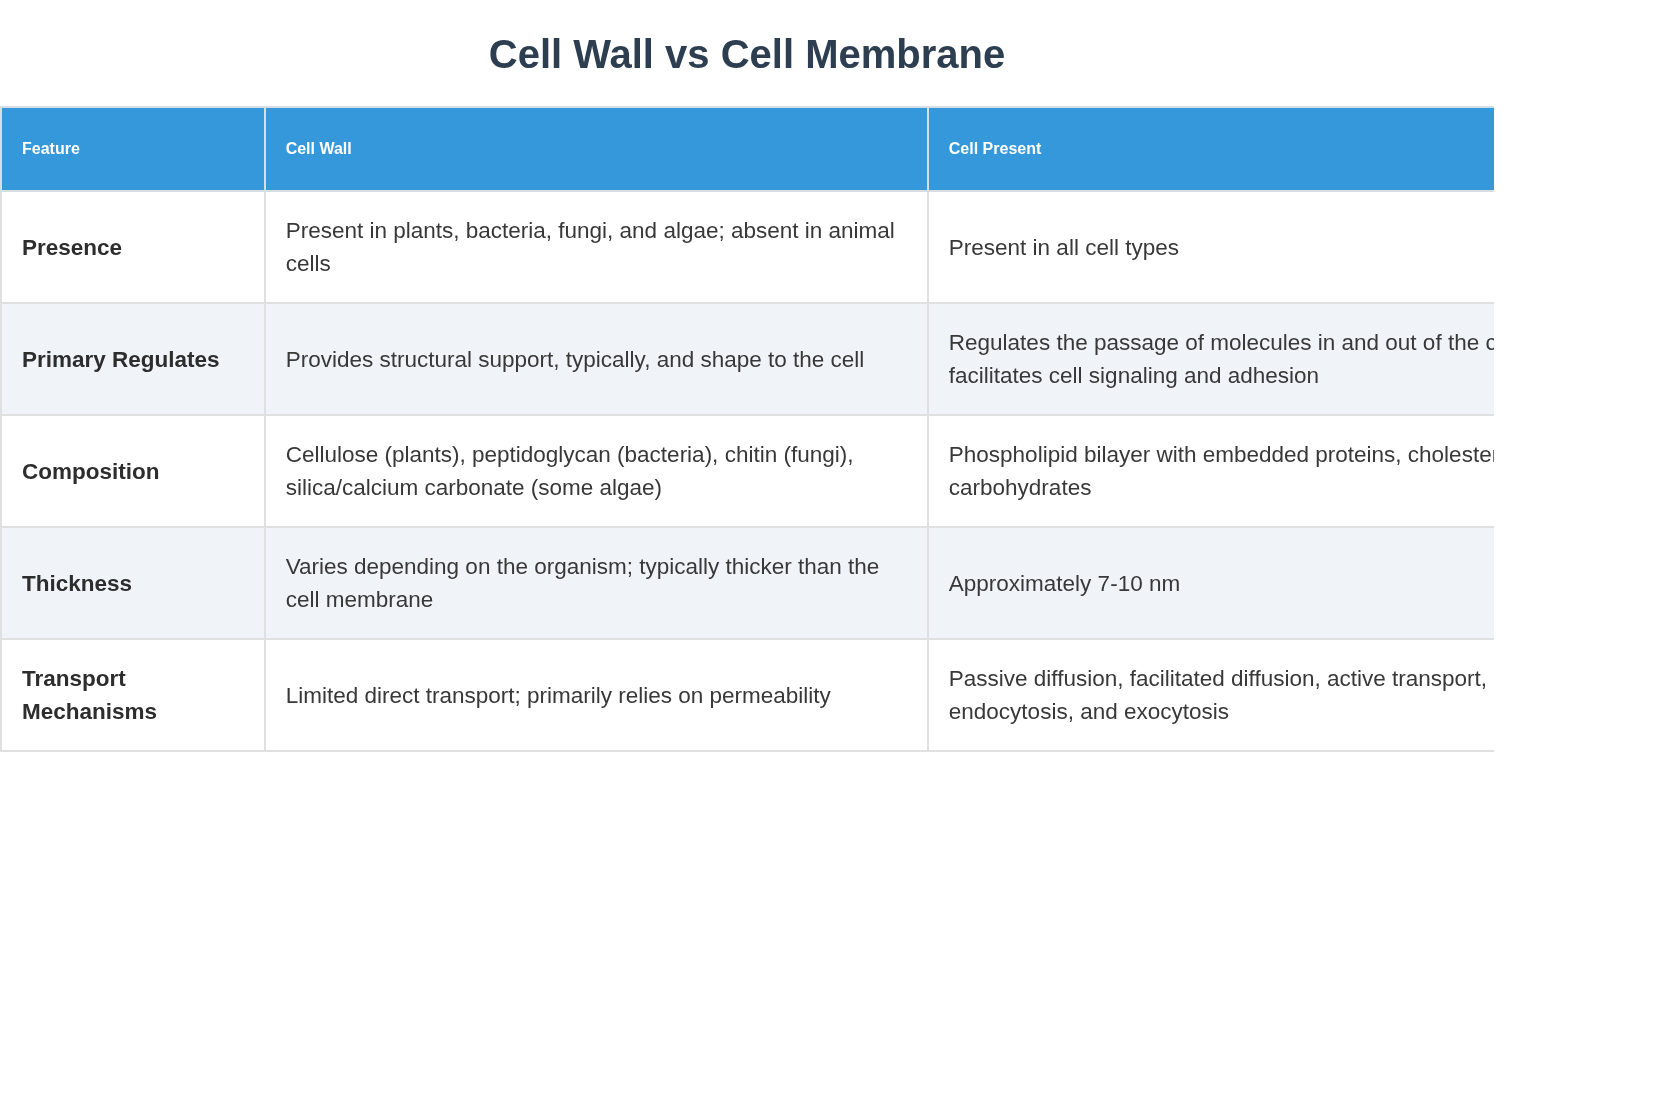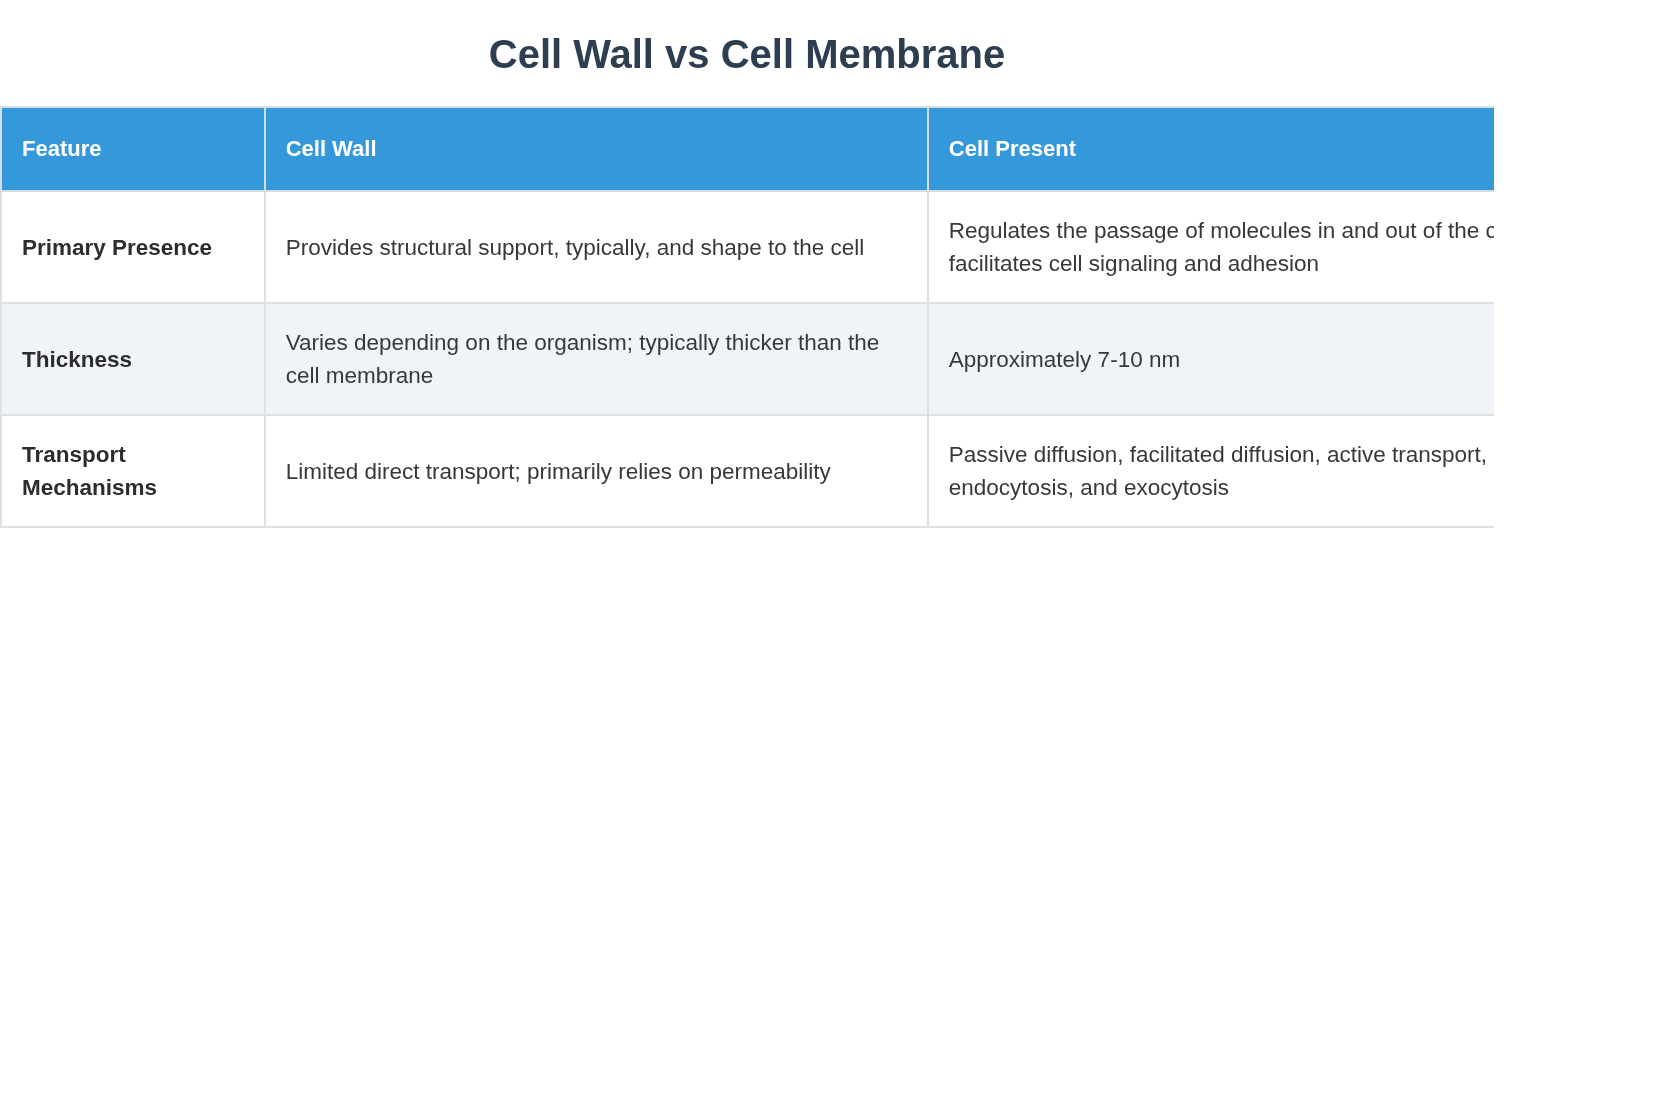--- a/index.html
+++ b/index.html
@@ -41,21 +41,21 @@
     border-collapse: collapse;
     table-layout: fixed;
   }
   table.comparison th,
   table.comparison td {
     border: 2px solid var(--border);
   }
   table.comparison thead th {
     background: var(--header-bg);
     color: var(--header-text);
-    font-size: 22px;
+    font-size: 16px;
     font-weight: 700;
     text-align: left;
     vertical-align: middle;
     height: 84px;
     padding: 0 20px;
     border-color: #d6dde3;
   }
   table.comparison tbody td {
     font-size: 22.5px;
     line-height: 33px;
@@ -89,23 +89,33 @@
     <thead>
       <tr>
         <th>Feature</th>
         <th>Cell Wall</th>
         <th>Cell Present</th>
       </tr>
     </thead>
 
     <tbody>
       <tr>
-        <td class="feature-cell">Primary Presence</td>
+        <td class="feature-cell">Presence</td>
+        <td>Present in plants, bacteria, fungi, and algae; absent in animal cells</td>
+        <td>Present in all cell types</td>
+      </tr>
+      <tr>
+        <td class="feature-cell">Primary Regulates</td>
         <td>Provides structural support, typically, and shape to the cell</td>
         <td>Regulates the passage of molecules in and out of the cell; facilitates cell signaling and adhesion</td>
+      </tr>
+      <tr>
+        <td class="feature-cell">Composition</td>
+        <td>Cellulose (plants), peptidoglycan (bacteria), chitin (fungi), silica/calcium carbonate (some algae)</td>
+        <td>Phospholipid bilayer with embedded proteins, cholesterol, and carbohydrates</td>
       </tr>
       <tr>
         <td class="feature-cell">Thickness</td>
         <td>Varies depending on the organism; typically thicker than the cell membrane</td>
         <td>Approximately 7-10 nm</td>
       </tr>
       <tr>
         <td class="feature-cell">Transport Mechanisms</td>
         <td>Limited direct transport; primarily relies on permeability</td>
         <td>Passive diffusion, facilitated diffusion, active transport, endocytosis, and exocytosis</td>

